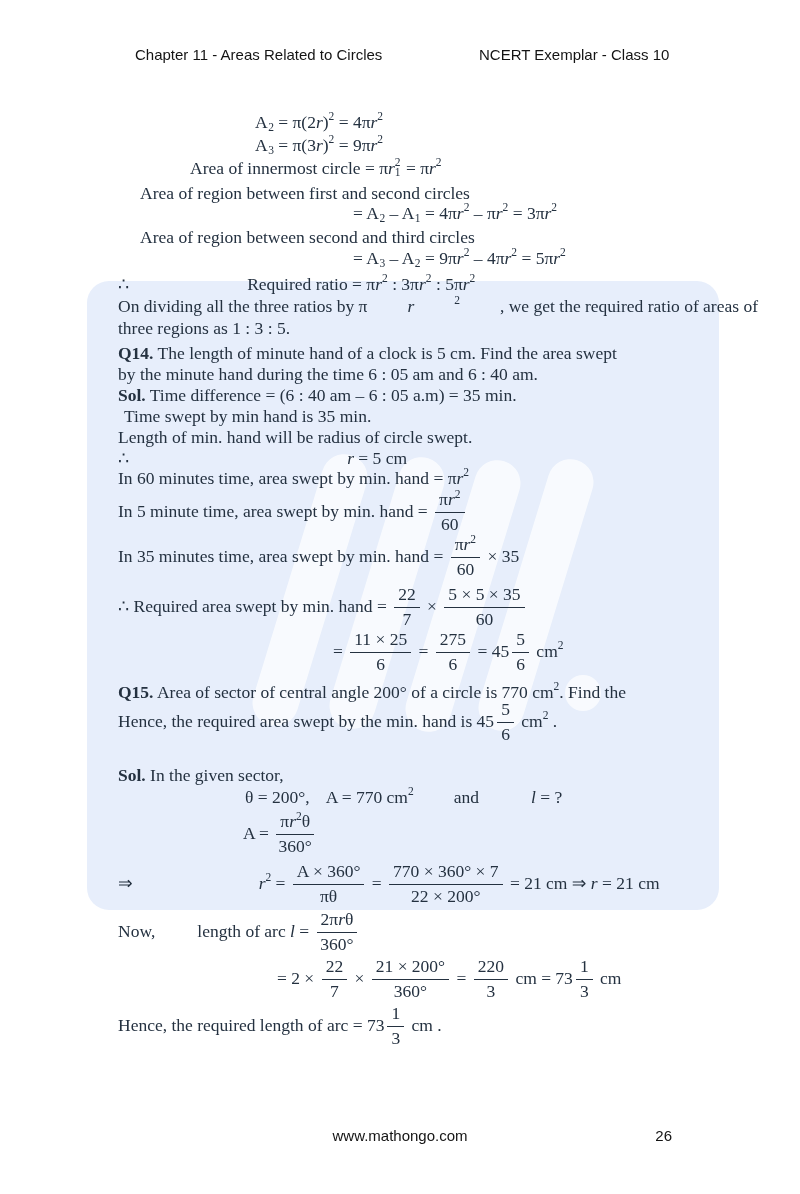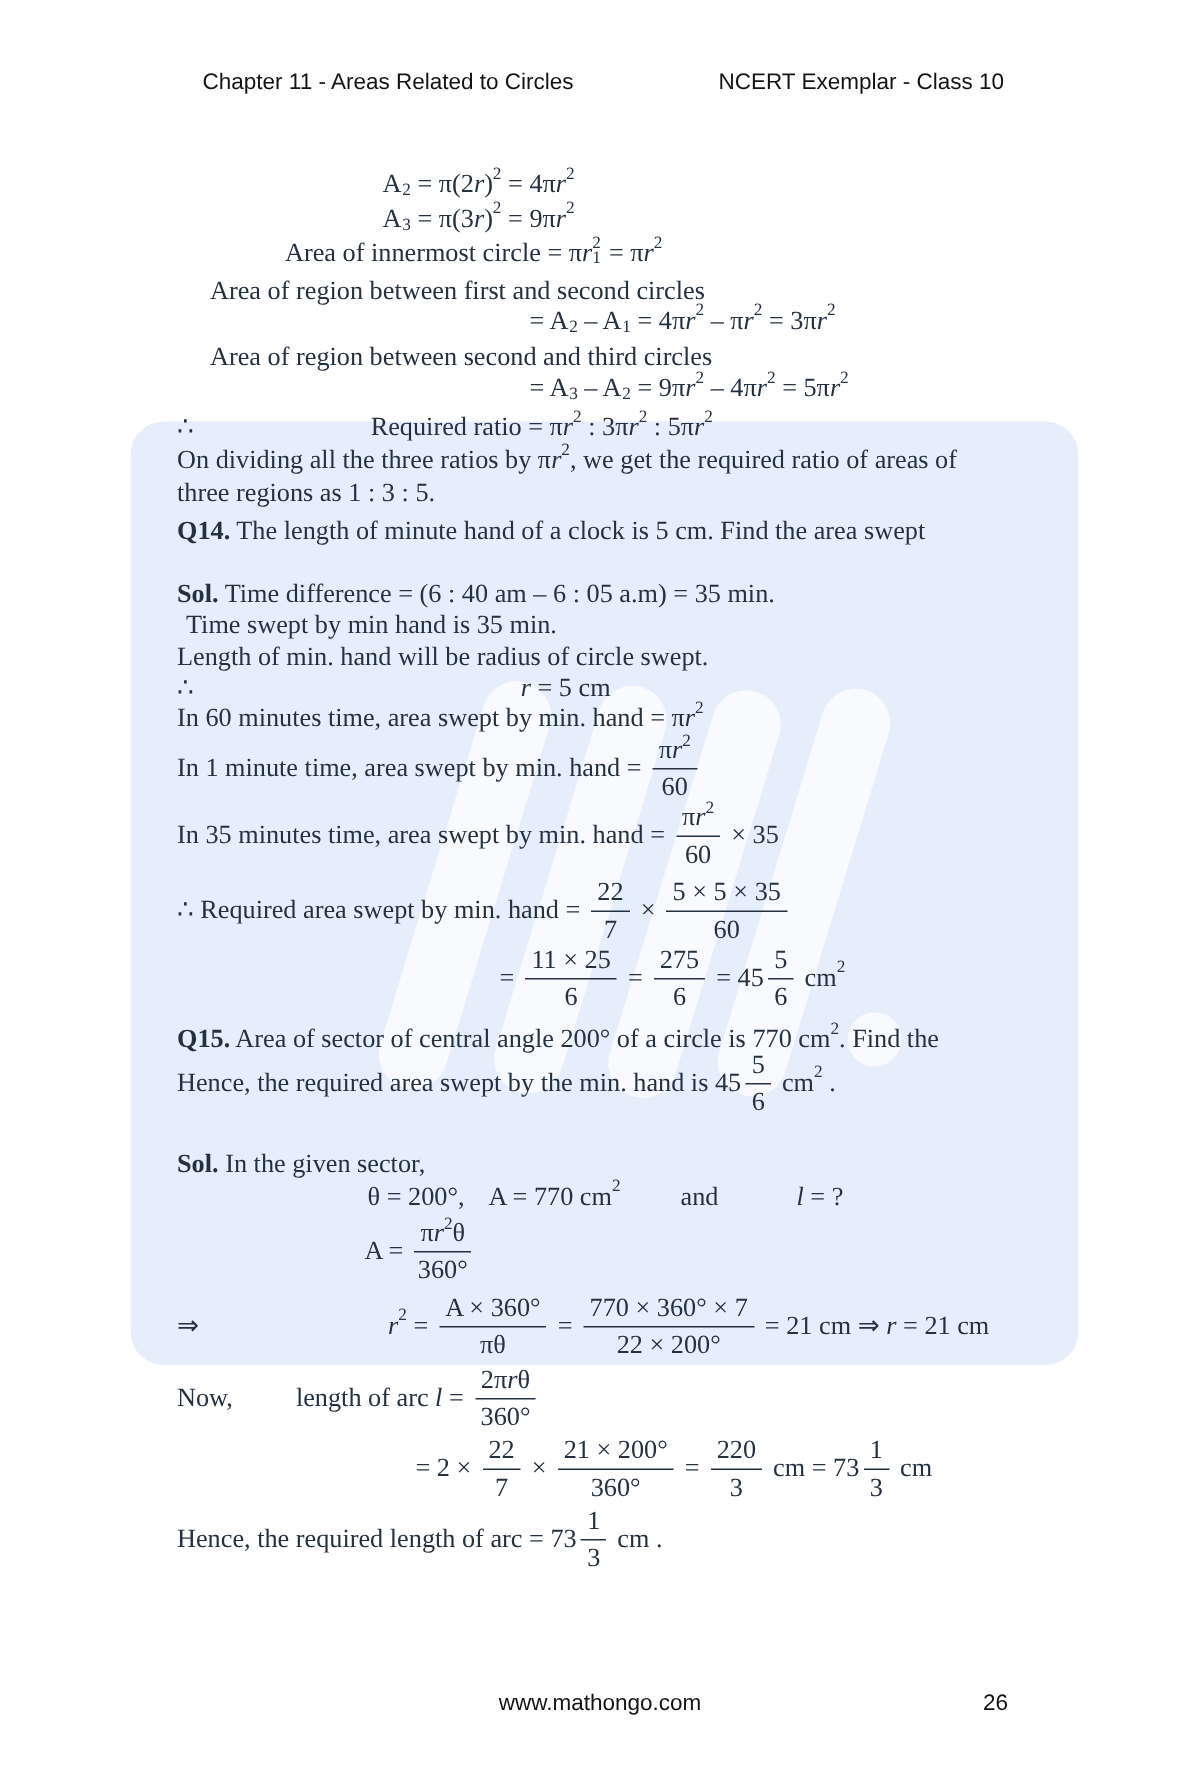--- a/index.html
+++ b/index.html
@@ -71,29 +71,30 @@
 
   <div class="content">
       <div class="line" style="left: 255px; top: 112px;"><span>A</span><span class="sub">2</span><span> = π(2</span><span class="i">r</span><span>)</span><span class="sup">2</span><span> = 4π</span><span class="i">r</span><span class="sup">2</span></div>
       <div class="line" style="left: 255px; top: 135px;"><span>A</span><span class="sub">3</span><span> = π(3</span><span class="i">r</span><span>)</span><span class="sup">2</span><span> = 9π</span><span class="i">r</span><span class="sup">2</span></div>
       <div class="line" style="left: 190px; top: 158px;"><span>Area of innermost circle = π</span><span class="i">r</span><span class="ss"><span>2</span><span>1</span></span><span> = π</span><span class="i">r</span><span class="sup">2</span></div>
       <div class="line" style="left: 140px; top: 183px;"><span>Area of region between first and second circles</span></div>
       <div class="line" style="left: 353px; top: 203px;"><span>= A</span><span class="sub">2</span><span> – A</span><span class="sub">1</span><span> = 4π</span><span class="i">r</span><span class="sup">2</span><span> – π</span><span class="i">r</span><span class="sup">2</span><span> = 3π</span><span class="i">r</span><span class="sup">2</span></div>
       <div class="line" style="left: 140px; top: 227px;"><span>Area of region between second and third circles</span></div>
       <div class="line" style="left: 353px; top: 248px;"><span>= A</span><span class="sub">3</span><span> – A</span><span class="sub">2</span><span> = 9π</span><span class="i">r</span><span class="sup">2</span><span> – 4π</span><span class="i">r</span><span class="sup">2</span><span> = 5π</span><span class="i">r</span><span class="sup">2</span></div>
       <div class="line" style="left: 118px; top: 274px;"><span>∴</span><span class="gap" style="width: 118px;"></span><span>Required ratio = π</span><span class="i">r</span><span class="sup">2</span><span> : 3π</span><span class="i">r</span><span class="sup">2</span><span> : 5π</span><span class="i">r</span><span class="sup">2</span></div>
-      <div class="line" style="left: 118px; top: 296px;"><span>On dividing all the three ratios by π</span><span class="i">r</span><span class="sup">2</span><span>, we get the required ratio of areas of</span></div>
+      <div class="line" style="left: 118px; top: 296px; gap: 40px;"><span>On dividing all the three ratios by π</span><span class="i">r</span><span class="sup">2</span><span>, we get the required ratio of areas of</span></div>
       <div class="line" style="left: 118px; top: 318px;"><span>three regions as 1 : 3 : 5.</span></div>
       <div class="line" style="left: 118px; top: 343px;"><span class="b">Q14.</span><span> The length of minute hand of a clock is 5 cm. Find the area swept</span></div>
+      <div class="line" style="left: 118px; top: 364px;"><span>by the minute hand during the time 6 : 05 am and 6 : 40 am.</span></div>
       <div class="line" style="left: 118px; top: 385px;"><span class="b">Sol.</span><span> Time difference = (6 : 40 am – 6 : 05 a.m) = 35 min.</span></div>
       <div class="line" style="left: 124px; top: 406px;"><span>Time swept by min hand is 35 min.</span></div>
       <div class="line" style="left: 118px; top: 427px;"><span>Length of min. hand will be radius of circle swept.</span></div>
       <div class="line" style="left: 118px; top: 448px;"><span>∴</span><span class="gap" style="width: 218px;"></span><span class="i">r</span><span> = 5 cm</span></div>
       <div class="line" style="left: 118px; top: 468px;"><span>In 60 minutes time, area swept by min. hand = π</span><span class="i">r</span><span class="sup">2</span></div>
-      <div class="line" style="left: 118px; top: 489px;"><span>In 1 minute time, area swept by min. hand = </span><span class="frac"><span class="num"><span>π</span><span class="i">r</span><span class="sup">2</span></span><span class="den"><span>60</span></span></span></div>
+      <div class="line" style="left: 118px; top: 489px;"><span>In 5 minute time, area swept by min. hand = </span><span class="frac"><span class="num"><span>π</span><span class="i">r</span><span class="sup">2</span></span><span class="den"><span>60</span></span></span></div>
       <div class="line" style="left: 118px; top: 534px;"><span>In 35 minutes time, area swept by min. hand = </span><span class="frac"><span class="num"><span>π</span><span class="i">r</span><span class="sup">2</span></span><span class="den"><span>60</span></span></span><span> × 35</span></div>
       <div class="line" style="left: 118px; top: 584px;"><span>∴ Required area swept by min. hand = </span><span class="frac"><span class="num"><span>22</span></span><span class="den"><span>7</span></span></span><span> × </span><span class="frac"><span class="num"><span>5 × 5 × 35</span></span><span class="den"><span>60</span></span></span></div>
       <div class="line" style="left: 333px; top: 629px;"><span>= </span><span class="frac"><span class="num"><span>11 × 25</span></span><span class="den"><span>6</span></span></span><span> = </span><span class="frac"><span class="num"><span>275</span></span><span class="den"><span>6</span></span></span><span> = 45</span><span class="frac"><span class="num"><span>5</span></span><span class="den"><span>6</span></span></span><span> cm</span><span class="sup">2</span></div>
       <div class="line" style="left: 118px; top: 673px; margin-top: 26px;"><span>Hence, the required area swept by the min. hand is 45</span><span class="frac"><span class="num"><span>5</span></span><span class="den"><span>6</span></span></span><span> cm</span><span class="sup">2</span><span> .</span></div>
       <div class="line" style="left: 118px; top: 682px;"><span class="b">Q15.</span><span> Area of sector of central angle 200° of a circle is 770 cm</span><span class="sup">2</span><span>. Find the</span></div>
       <div class="line" style="left: 118px; top: 765px;"><span class="b">Sol.</span><span> In the given sector,</span></div>
       <div class="line" style="left: 233px; top: 787px; margin-left: 12px;"><span>θ = 200°,</span><span class="gap" style="width: 16px;"></span><span>A = 770 cm</span><span class="sup">2</span><span class="gap" style="width: 40px;"></span><span>and</span><span class="gap" style="width: 52px;"></span><span class="i">l</span><span> = ?</span></div>
       <div class="line" style="left: 243px; top: 811px;"><span>A = </span><span class="frac"><span class="num"><span>π</span><span class="i">r</span><span class="sup">2</span><span>θ</span></span><span class="den"><span>360°</span></span></span></div>
       <div class="line" style="left: 118px; top: 861px;"><span>⇒</span><span class="gap" style="width: 126px;"></span><span class="i">r</span><span class="sup">2</span><span> = </span><span class="frac"><span class="num"><span>A × 360°</span></span><span class="den"><span>πθ</span></span></span><span> = </span><span class="frac"><span class="num"><span>770 × 360° × 7</span></span><span class="den"><span>22 × 200°</span></span></span><span> = 21 cm ⇒ </span><span class="i">r</span><span> = 21 cm</span></div>
       <div class="line" style="left: 118px; top: 909px;"><span>Now,</span><span class="gap" style="width: 42px;"></span><span>length of arc </span><span class="i">l</span><span> = </span><span class="frac"><span class="num"><span>2π</span><span class="i">r</span><span>θ</span></span><span class="den"><span>360°</span></span></span></div>

